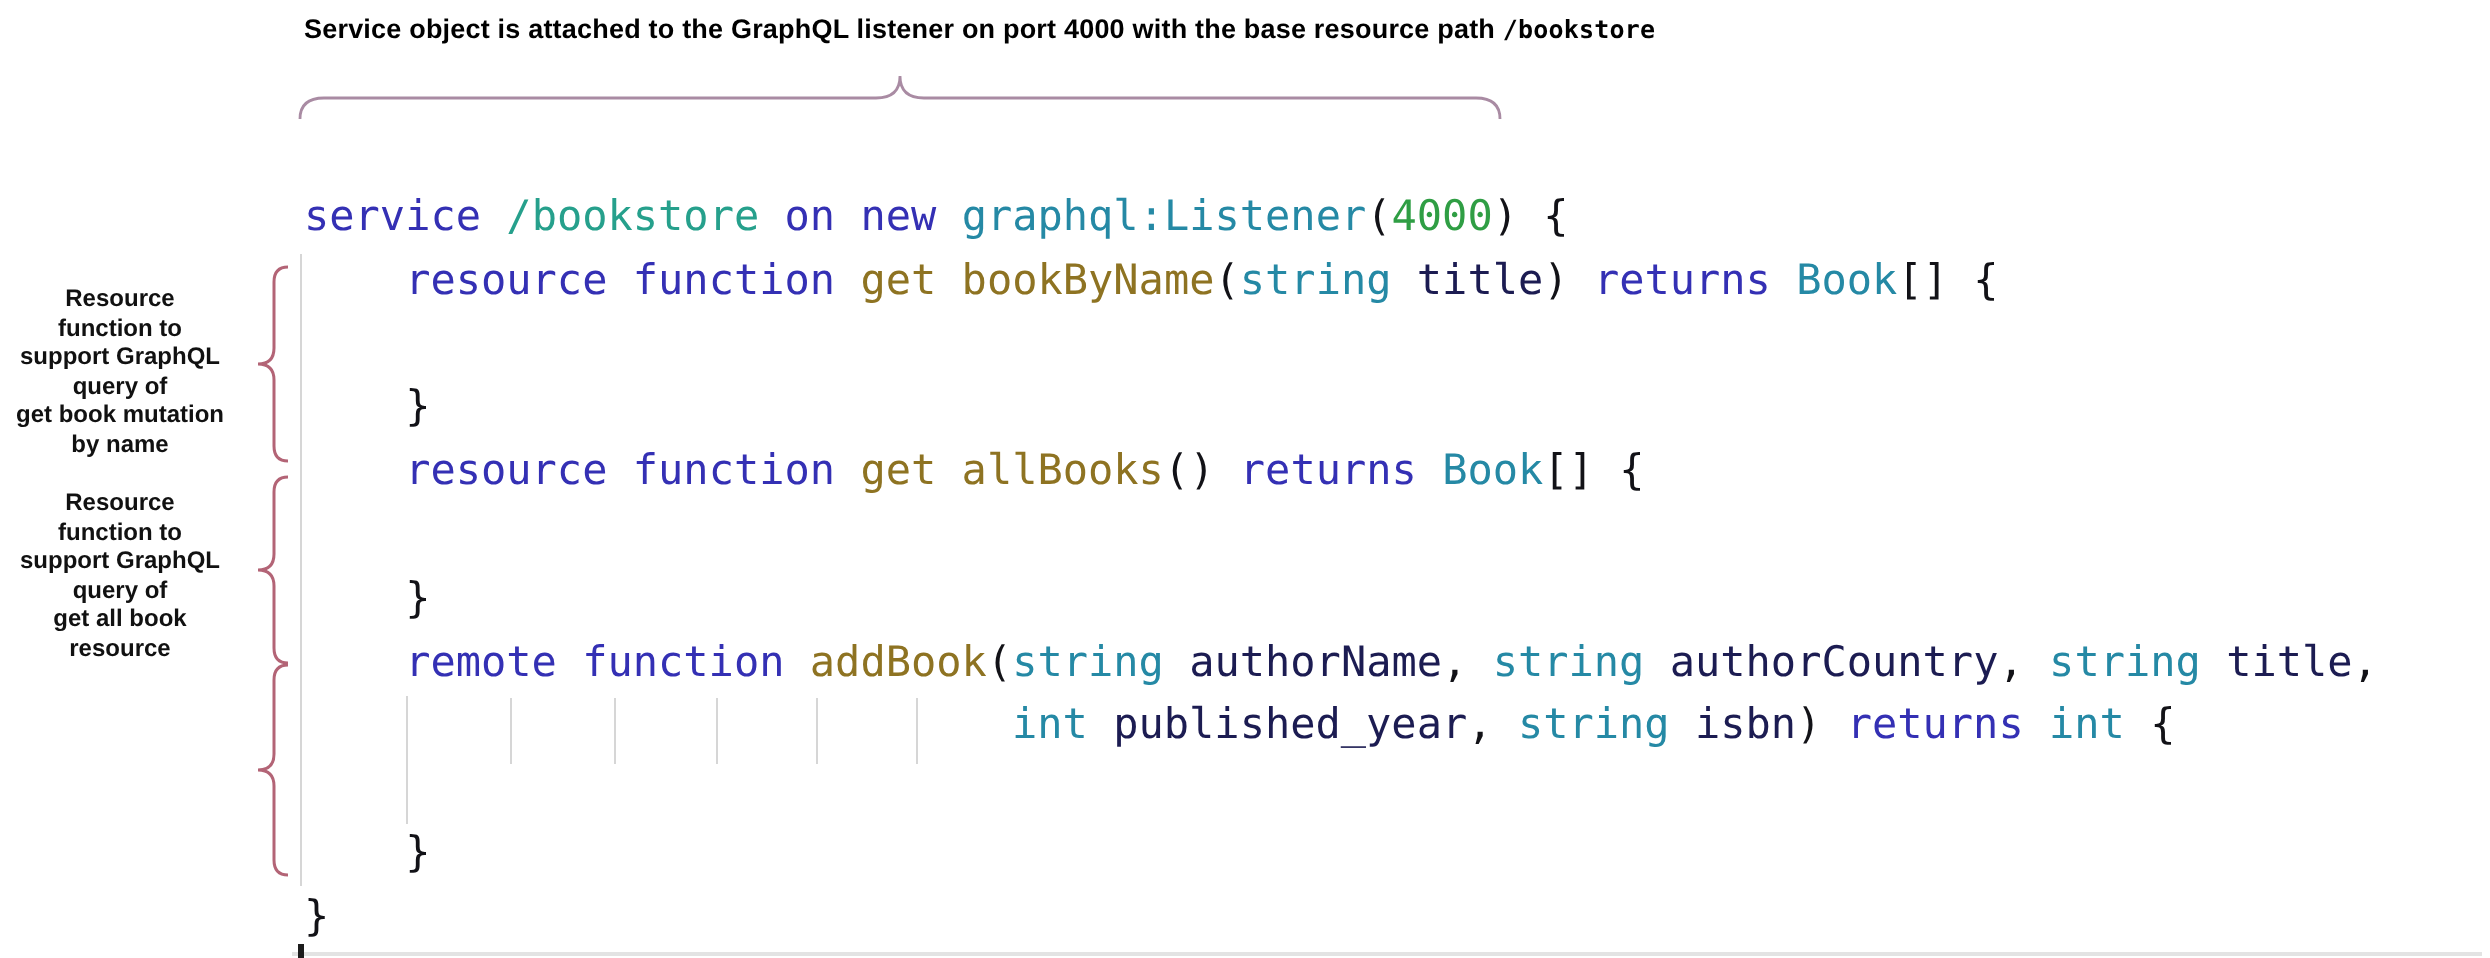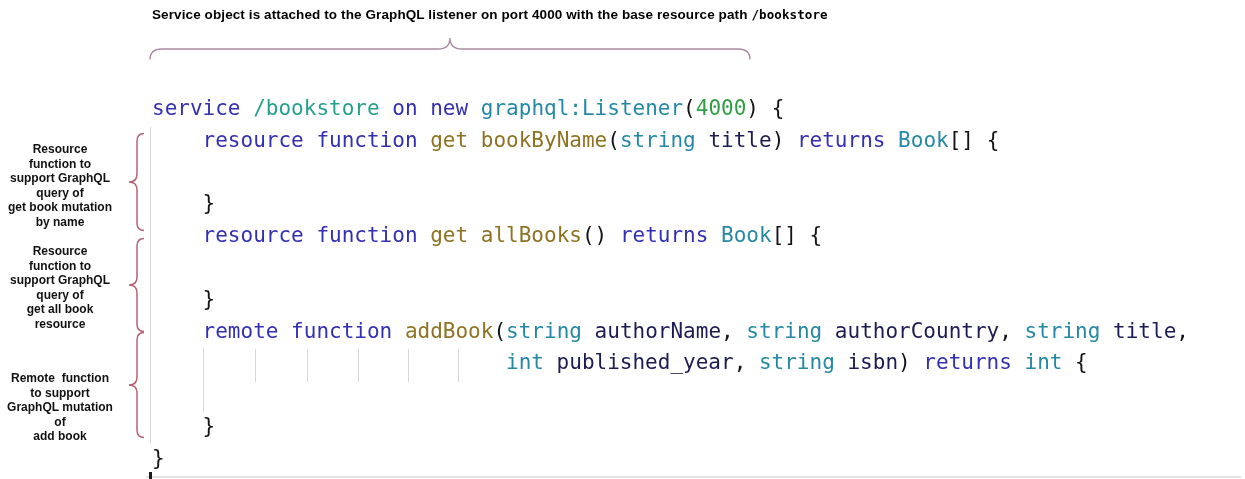--- a/index.html
+++ b/index.html
@@ -64,27 +64,20 @@
     <div>by name</div>
   </div>
   <div class="side-note" style="top: 244px; color: rgb(17, 17, 17);">
     <div>Resource</div>
     <div>function to</div>
     <div>support GraphQL</div>
     <div>query of</div>
     <div>get all book</div>
     <div>resource</div>
   </div>
-  <div class="side-note" style="top: 371px; color: rgb(17, 17, 17);">
-    <div>Remote  function</div>
-    <div>to support</div>
-    <div>GraphQL mutation</div>
-    <div>of</div>
-    <div>add book</div>
-  </div>
 
   <svg class="side-brace" style="top:132px;height:100px;" viewBox="0 0 22 100">
     <path class="brace-side-path" d="M20,1.5 Q13,1.5 13,9 L13,42 Q13,50 5,50 Q13,50 13,58 L13,91 Q13,98.5 20,98.5" fill="none" stroke-width="1.5" stroke="#b36476"></path>
   </svg>
   <svg class="side-brace" style="top:237px;height:96px;" viewBox="0 0 22 96">
     <path class="brace-side-path" d="M20,1.5 Q13,1.5 13,9 L13,40 Q13,48 5,48 Q13,48 13,56 L13,87 Q13,94.5 20,94.5" fill="none" stroke-width="1.5" stroke="#b36476"></path>
   </svg>
   <svg class="side-brace" style="top:331px;height:108px;" viewBox="0 0 22 108">
     <path class="brace-side-path" d="M20,1.5 Q13,1.5 13,9 L13,46 Q13,54 5,54 Q13,54 13,62 L13,99 Q13,106.5 20,106.5" fill="none" stroke-width="1.5" stroke="#b36476"></path>
   </svg>

